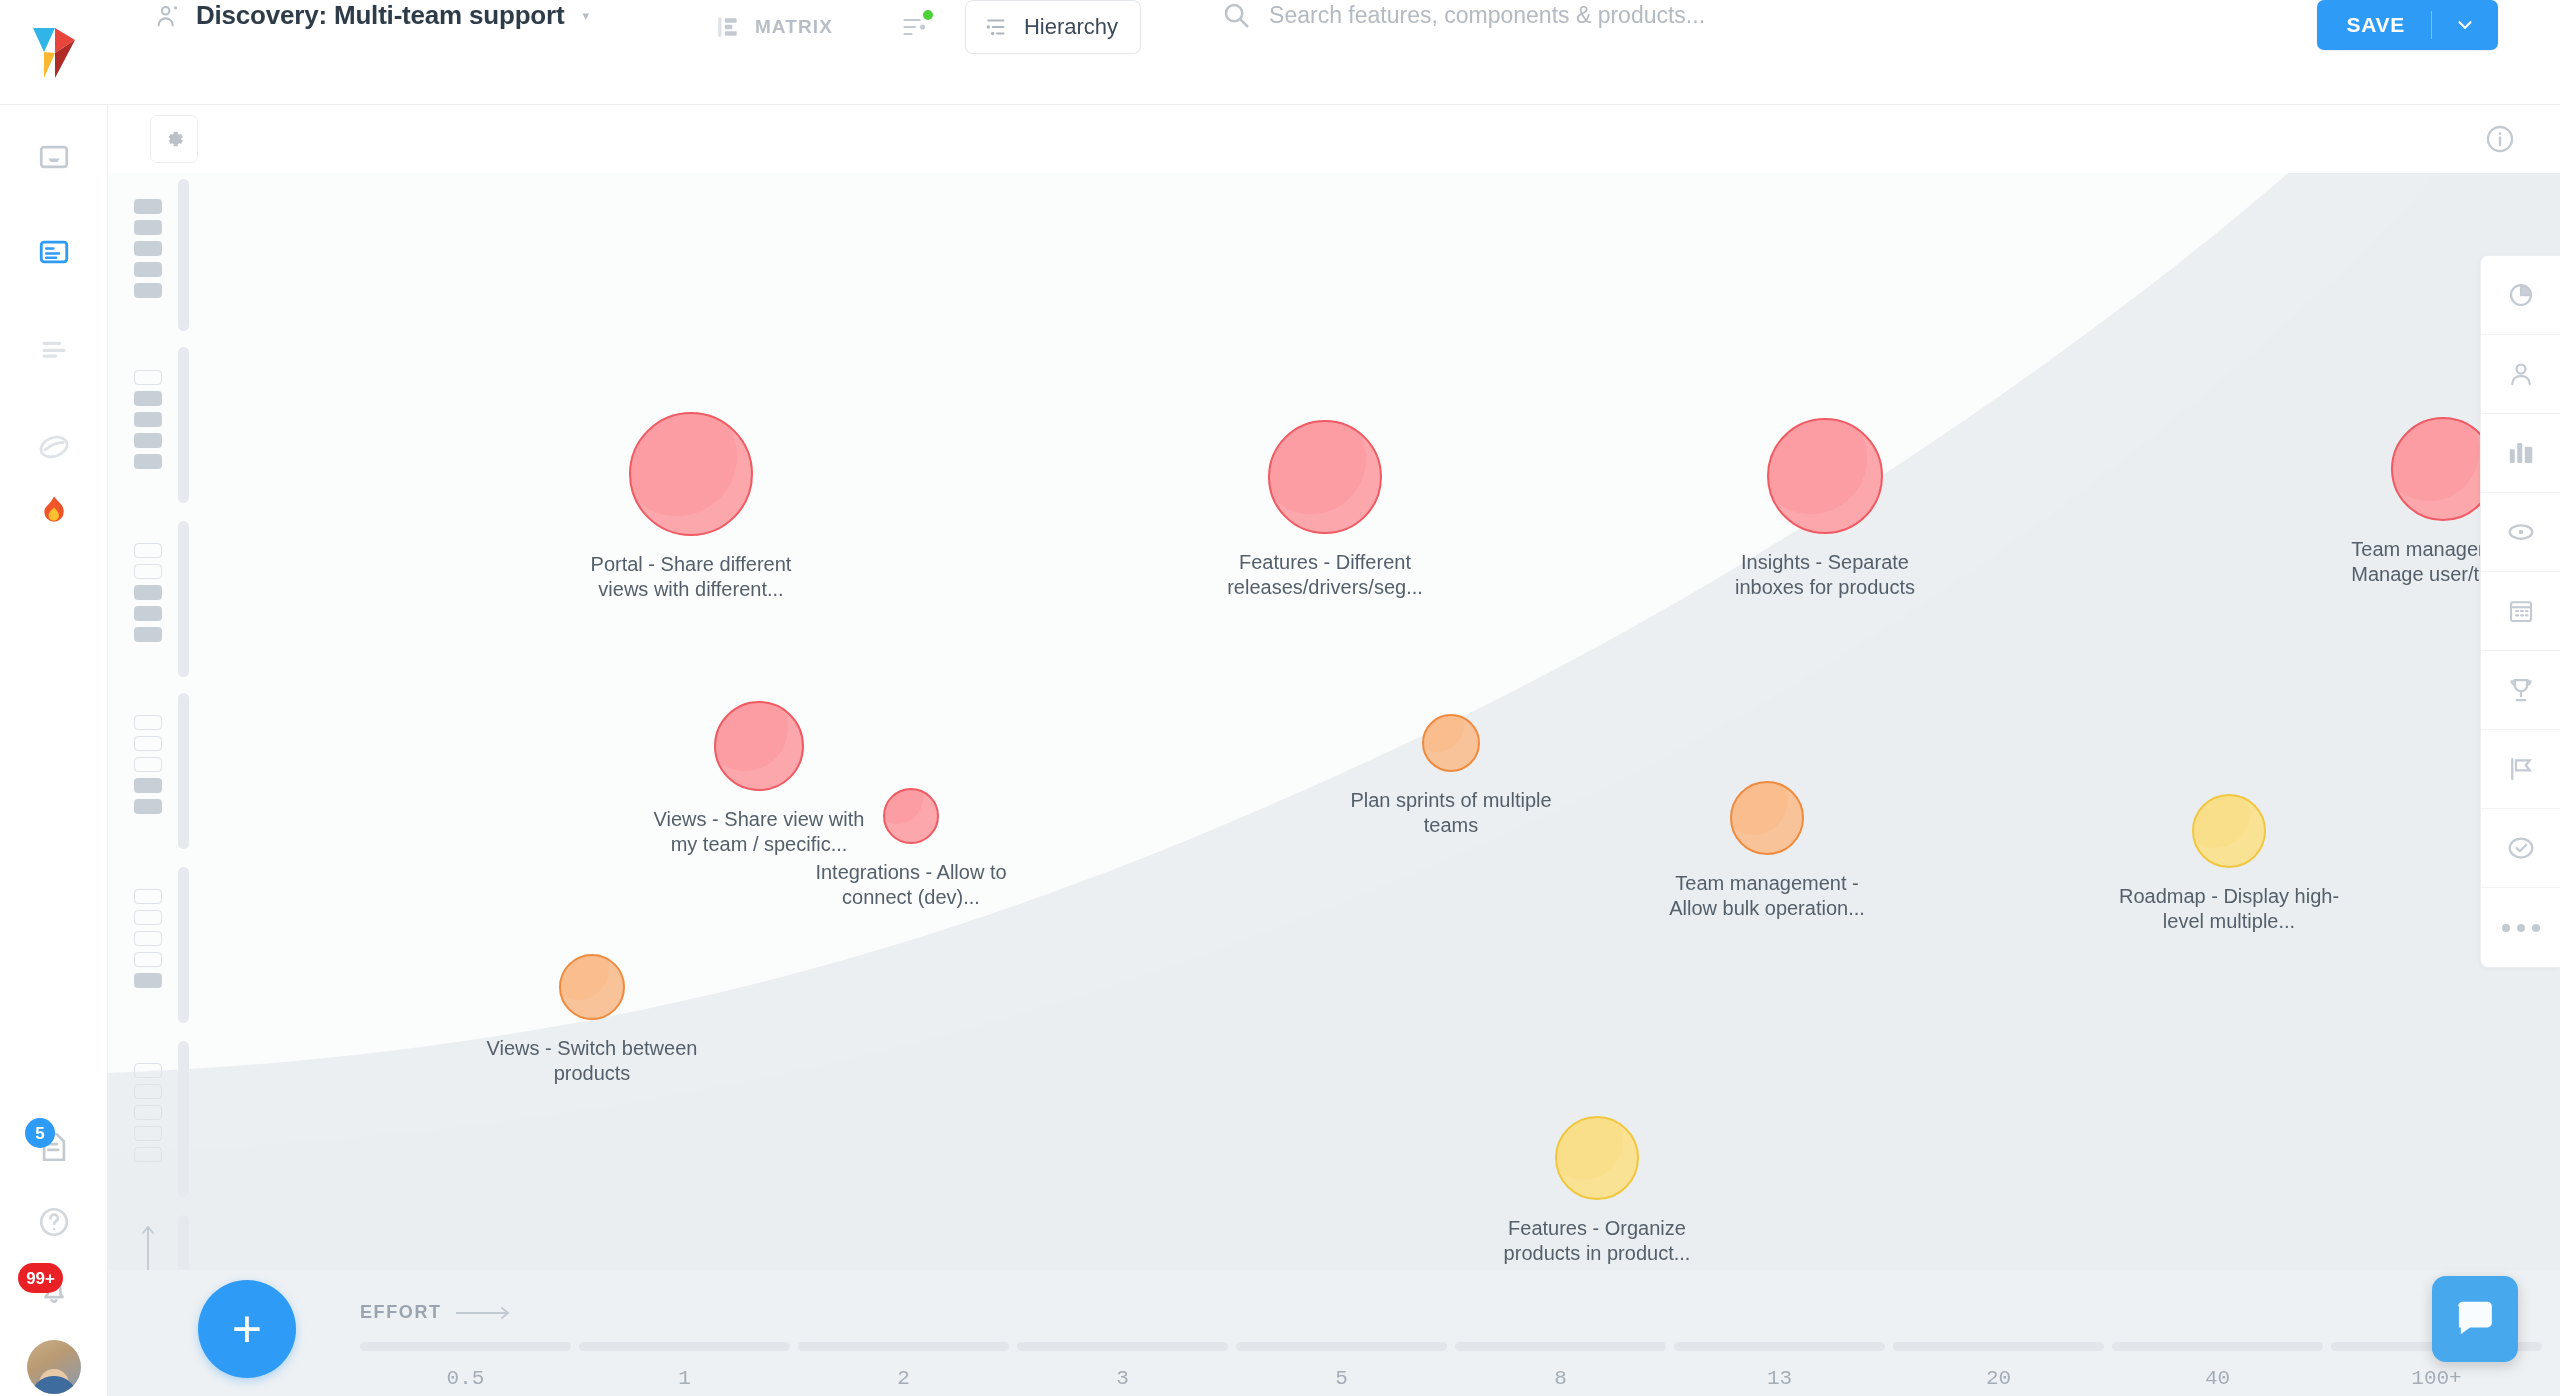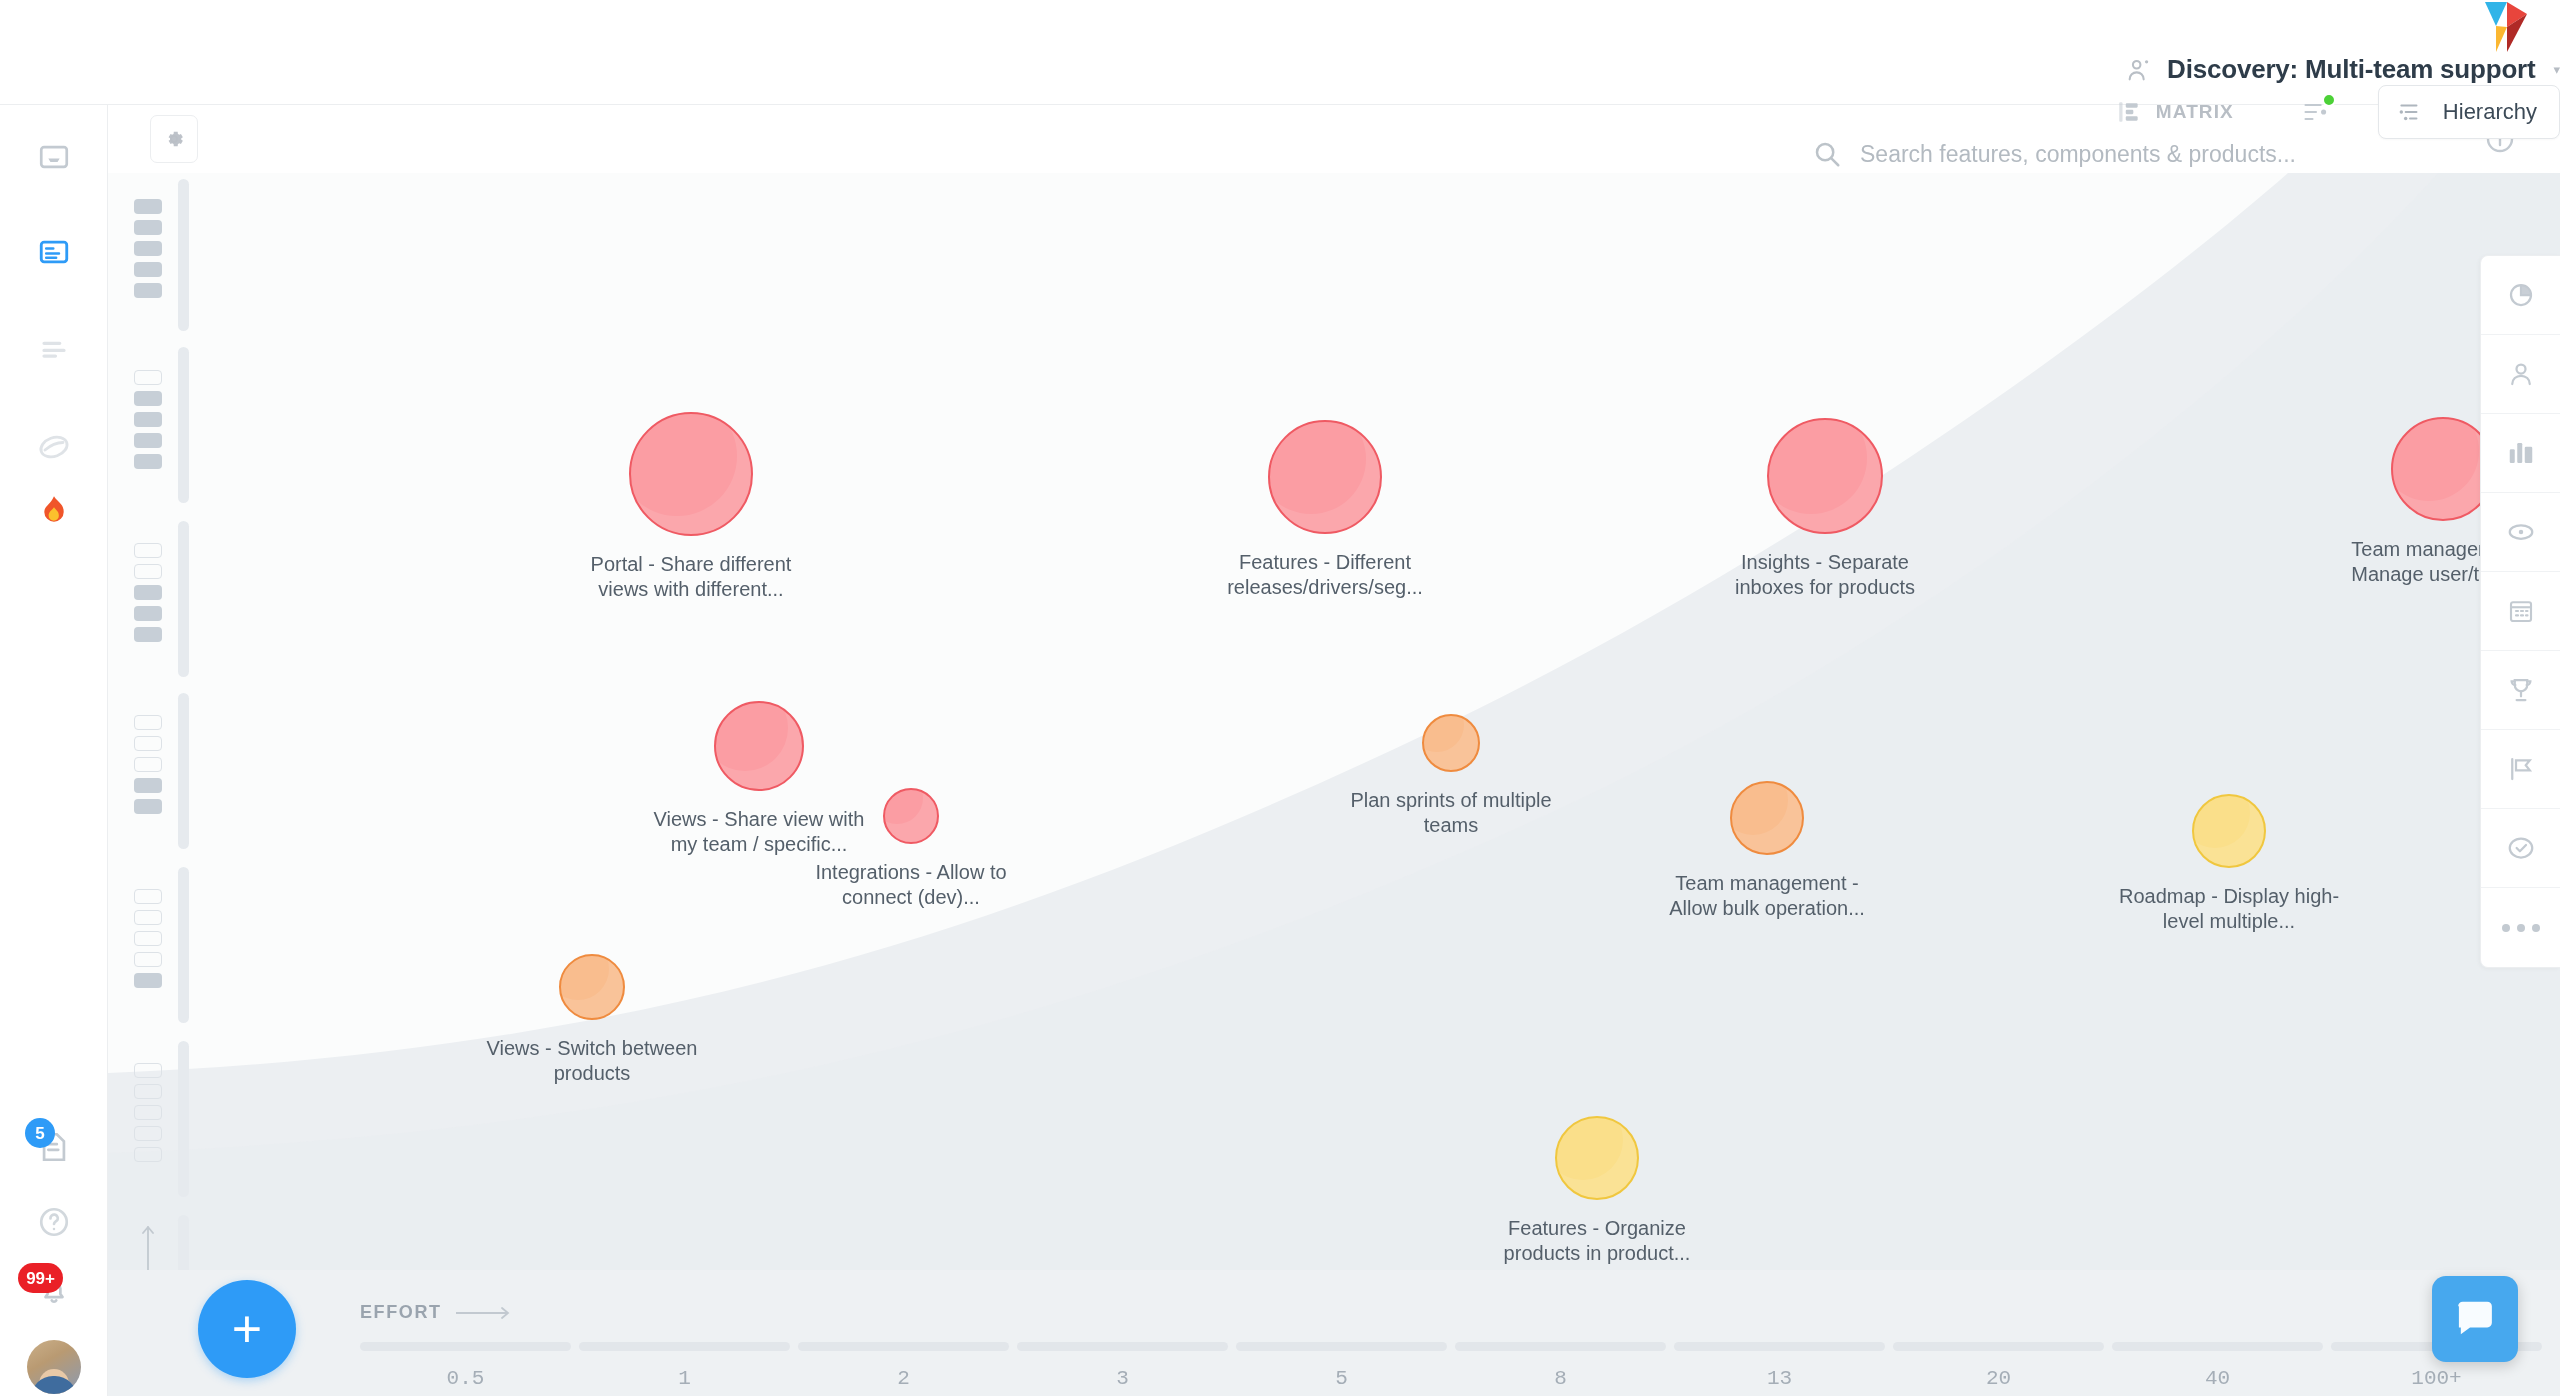--- a/index.html
+++ b/index.html
@@ -8,21 +8,21 @@
     font-family: "Liberation Sans", sans-serif;
     background: #ffffff;
     overflow: hidden;
   }
   #app { position: relative; width: 2560px; height: 1396px; }
 
   
   .topbar {
     position: absolute; left: 0; top: 0; width: 2560px; height: 105px;
     background: #fff; border-bottom: 1px solid #eceef0;
-    display: flex; align-items: flex-end; z-index: 40; flex-direction: column;
+    display: flex; align-items: flex-start; z-index: 40;
   }
   .logo-cell {
     width: 108px; height: 105px; display: flex; align-items: center; justify-content: center;
   }
   .pb-logo { width: 46px; height: 54px; }
 
   .doc-title-wrap { display: flex; align-items: center; margin-left: 46px; gap: 14px; }
   .doc-title-icon { width: 28px; height: 28px; color: #b9bfc6; }
   .doc-title {
     font-size: 26px; font-weight: 700; color: #2e3c49; letter-spacing: -0.2px;
@@ -39,21 +39,21 @@
   }
   .matrix-label {
     font-size: 19px; font-weight: 700; color: #b8bec5; letter-spacing: 1.1px;
   }
   .filter-btn { position: relative; margin-left: 44px; padding: 10px; cursor: pointer; }
   .green-dot {
     position: absolute; top: 5px; right: 4px; width: 14px; height: 14px;
     border-radius: 50%; background: #4cd137; border: 2px solid #fff;
   }
   .hierarchy-btn {
-    display: flex; align-items: center; gap: 20px; margin-left: 38px;
+    display: flex; align-items: center; gap: 14px; margin-left: 26px;
     padding: 13px 22px 13px 18px; border: 1px solid #e4e7ea; border-radius: 8px;
     background: #fff; cursor: pointer;
     box-shadow: 0 1px 2px rgba(0,0,0,.03);
   }
   .hierarchy-label { font-size: 22px; color: #3c4a57; white-space: nowrap; }
 
   .searchbox {
     display: flex; align-items: center; gap: 18px; margin-left: 80px; flex: 1;
   }
   .search-input {

